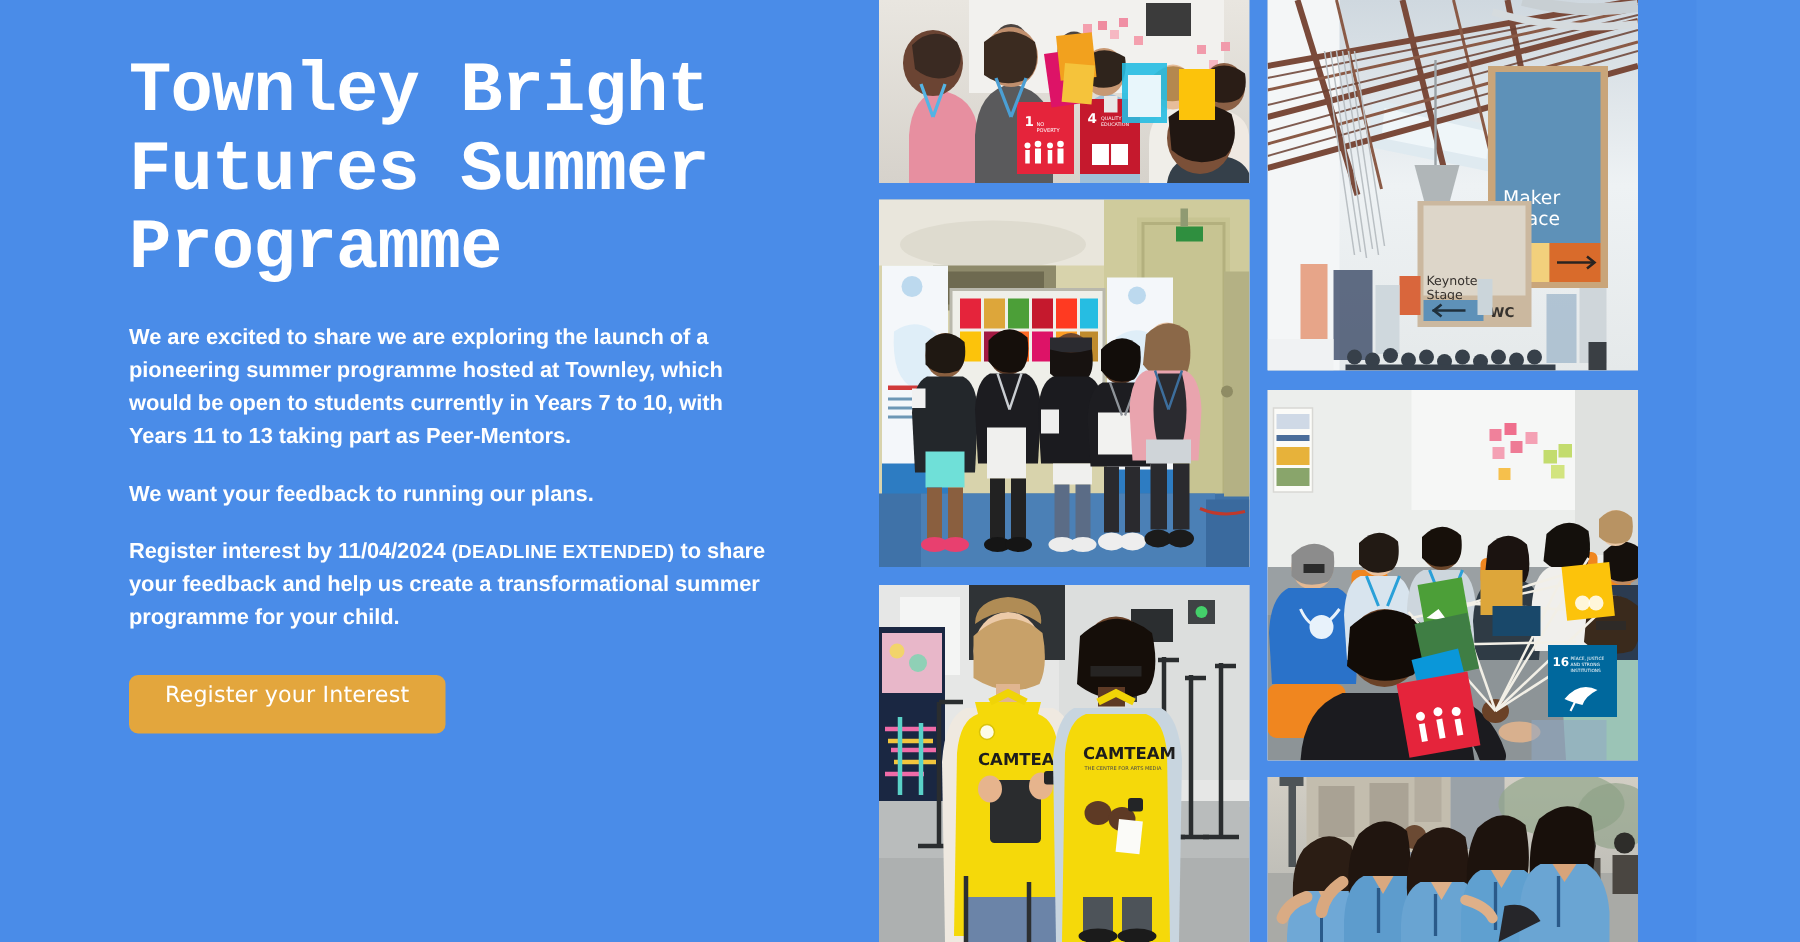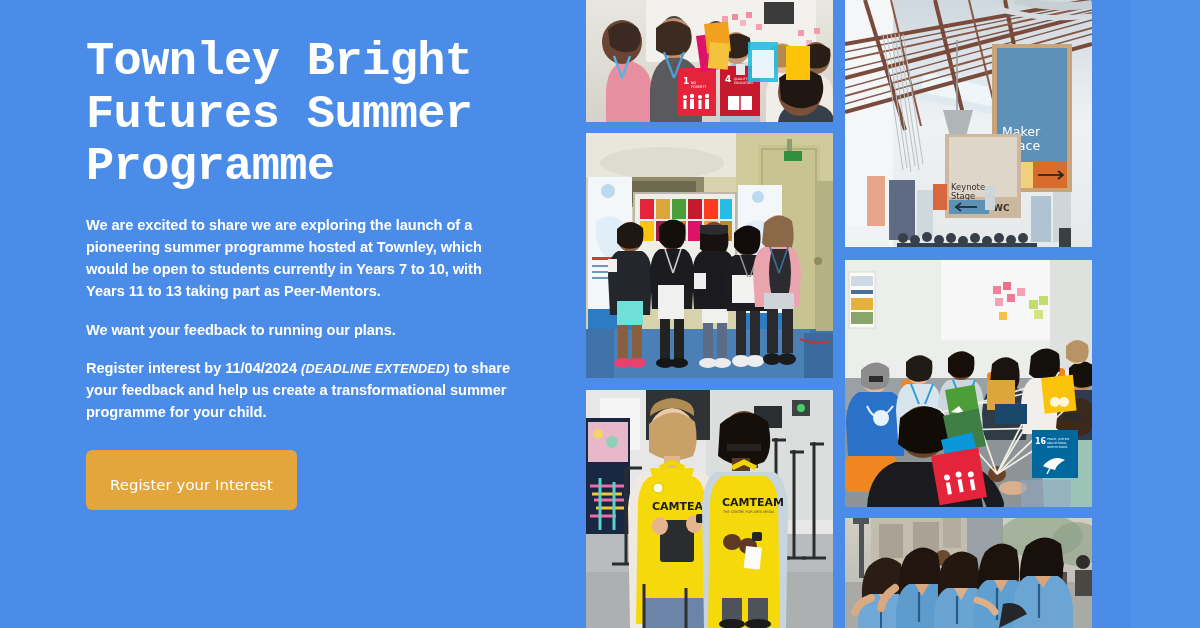--- a/index.html
+++ b/index.html
@@ -33,30 +33,30 @@
   .para{
     color:#ffffff;
     font-size:14.6px;
     line-height:1.52;
     font-weight:bold;
     letter-spacing:-0.05px;
     margin-bottom:16px;
     max-width:432px;
   }
   .para.tight{ max-width:428px; }
-  .small-caps{ font-size:12.6px; letter-spacing:0.2px;font-style:italic; }
+  .small-caps{ font-size:12.6px; letter-spacing:0.2px; }
 
   .cta{
     display:inline-block;
     margin-top:11px;
     background:#e3a63d;
     color:#ffffff;
     border:none;
     border-radius:6px;
-    padding:28px 24px 17px;
+    padding:7px 24px 17px;
     font-size:14.8px;
     font-weight:400;
     font-family:"DejaVu Sans", sans-serif;
     letter-spacing:0.1px;
     cursor:pointer;
     line-height:1;
   }
 
   
   .photo{

